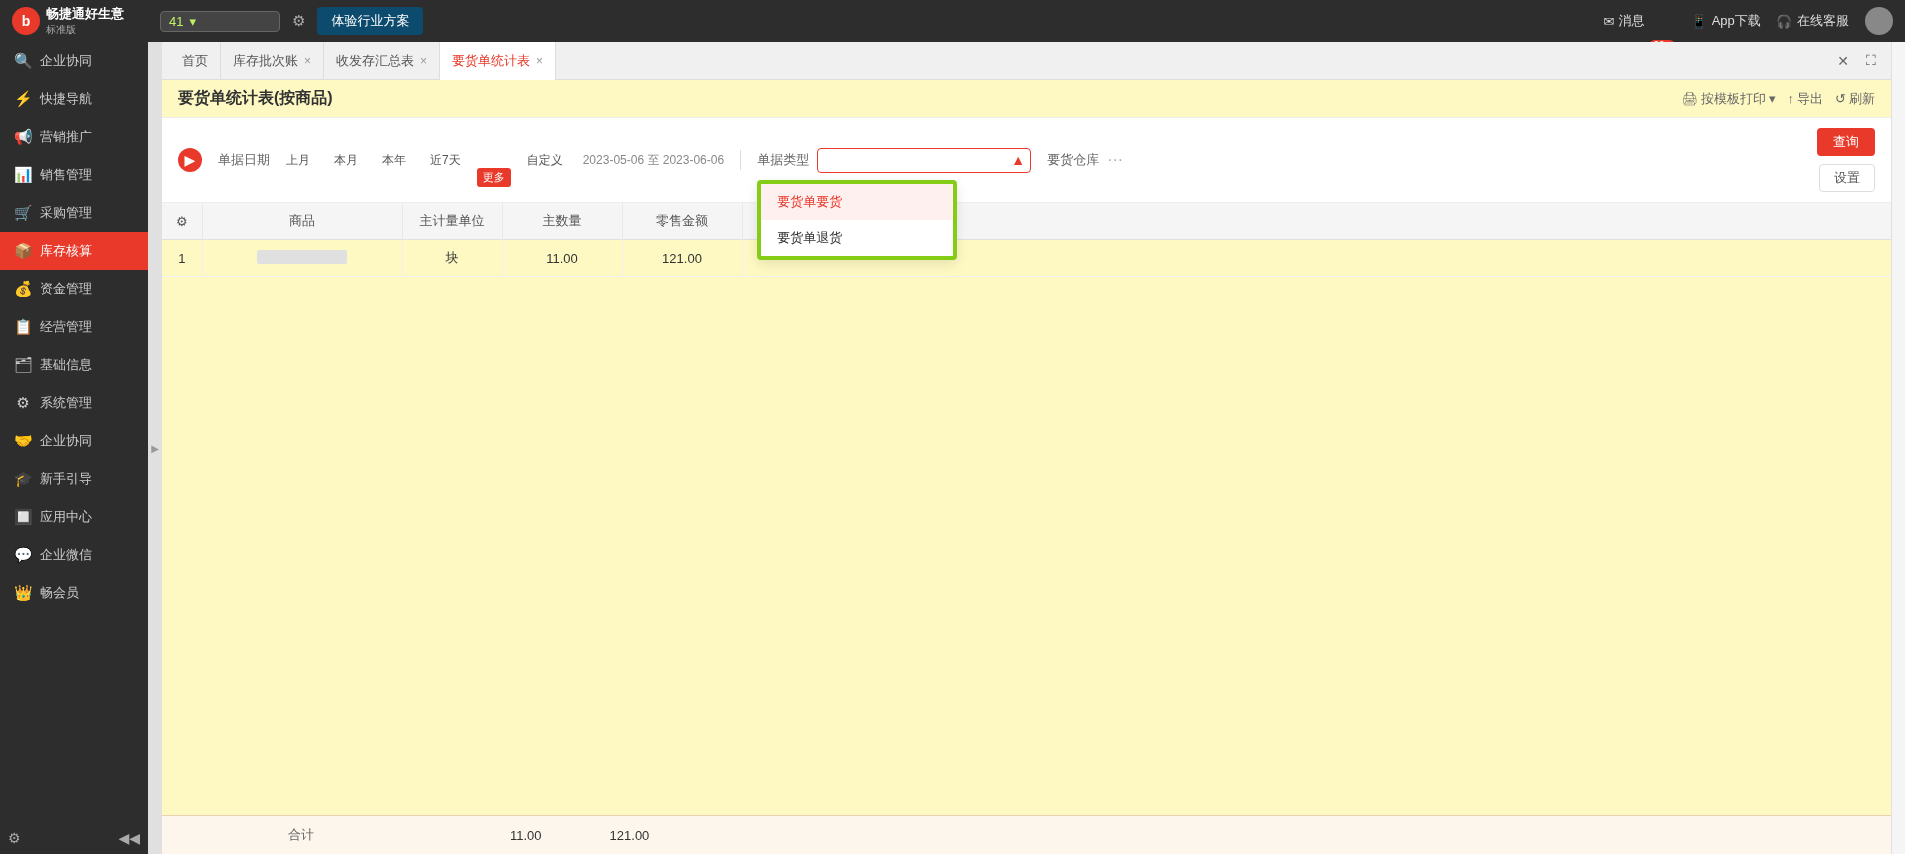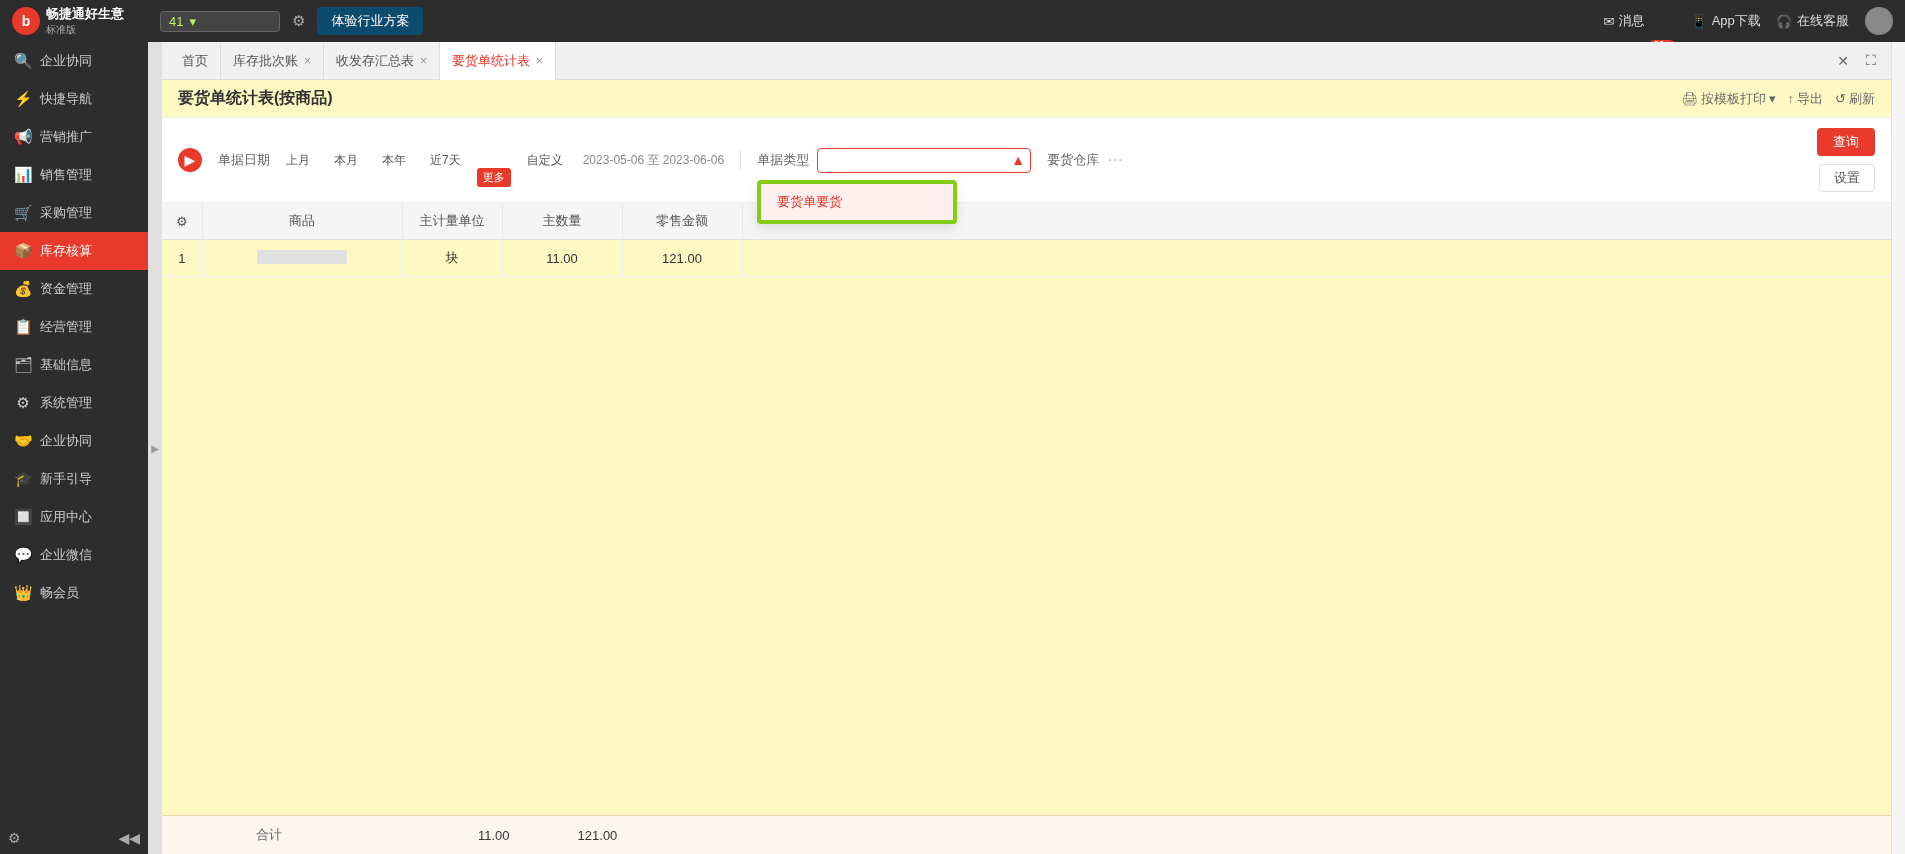--- a/index.html
+++ b/index.html
@@ -398,21 +398,21 @@
     .table-footer {
       background: #fdf6ec;
       border-top: 1px solid #e8d5b0;
       display: flex;
       align-items: center;
       padding: 10px 12px;
       font-size: 13px;
       color: #333;
       flex-shrink: 0;
     }
-    .footer-label { margin-left: 82px; color: #666; }
+    .footer-label { margin-left: 114px; color: #666; }
     .footer-qty { margin-left: 196px; color: #333; font-weight: 500; }
     .footer-amount { margin-left: 68px; color: #333; font-weight: 500; }
 
     
     ::-webkit-scrollbar { width: 6px; height: 6px; }
     ::-webkit-scrollbar-track { background: #f0f0f0; }
     ::-webkit-scrollbar-thumb { background: #ccc; border-radius: 3px; }
 
     .sidebar-collapse-strip {
       width: 14px;
@@ -601,20 +601,21 @@
         <div class="filter-divider"></div>
         <div class="filter-type-group" style="position:relative;">
           <span class="filter-label">单据类型</span>
           <div class="select-wrapper">
             <input class="filter-select" type="text" value="" style="border-color: rgb(232, 57, 42);">
             <span class="select-arrow">▲</span>
           </div>
 
           <div class="dropdown-overlay">
             <div class="dropdown-item selected">要货单要货</div>
+            <div class="dropdown-item">要货单退货</div>
           </div>
         </div>
         <div class="filter-warehouse-group">
           <span class="filter-label">要货仓库</span>
           <span class="filter-more-btn">···</span>
         </div>
         <div class="filter-actions">
           <button class="btn-query">查询</button>
           <button class="btn-settings">设置</button>
         </div>

